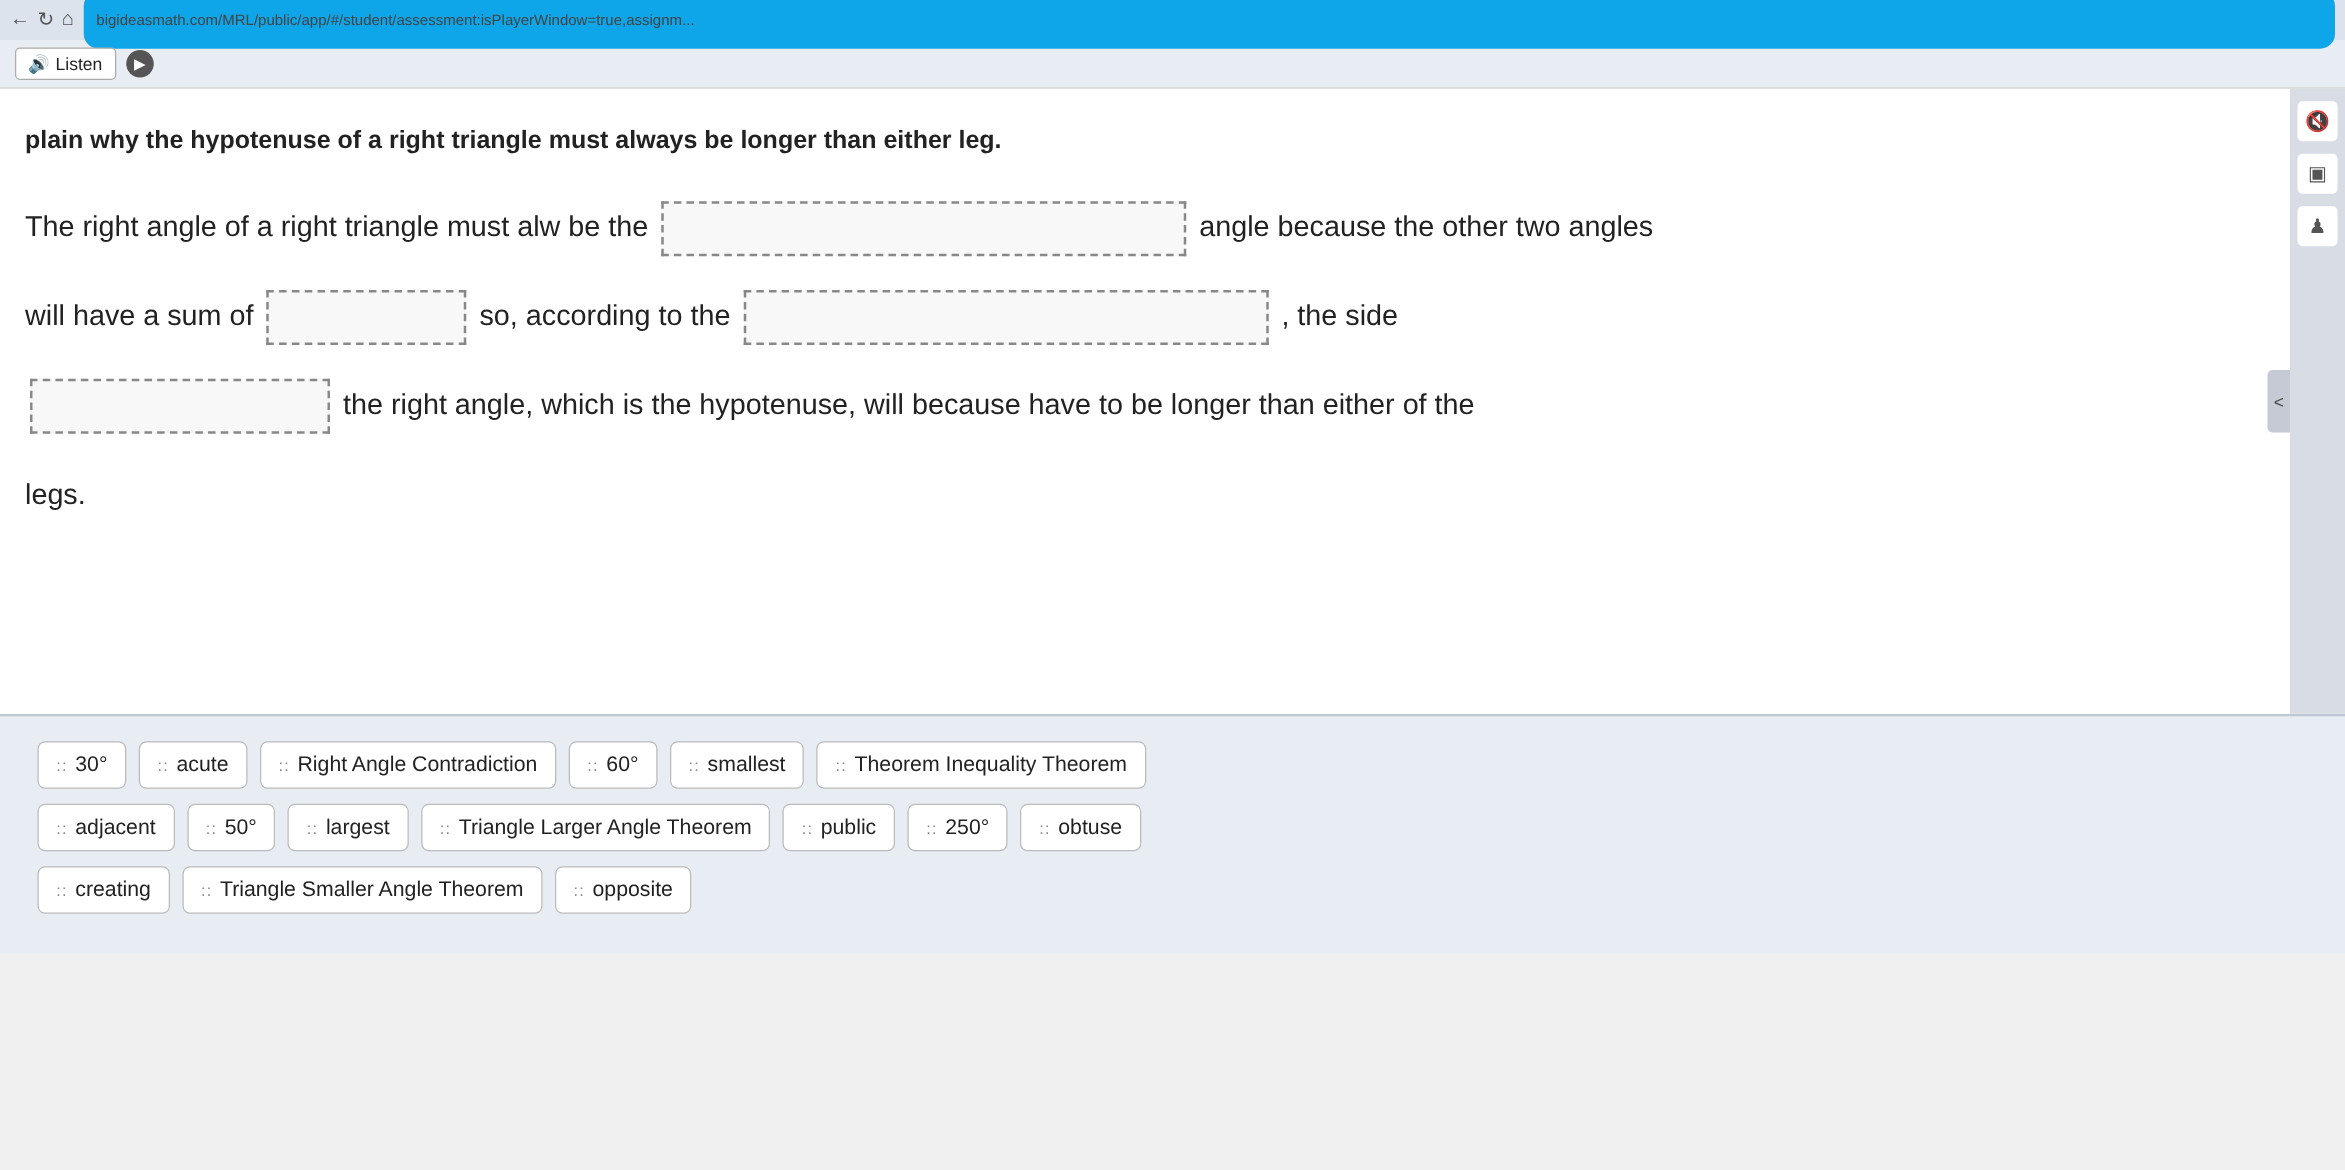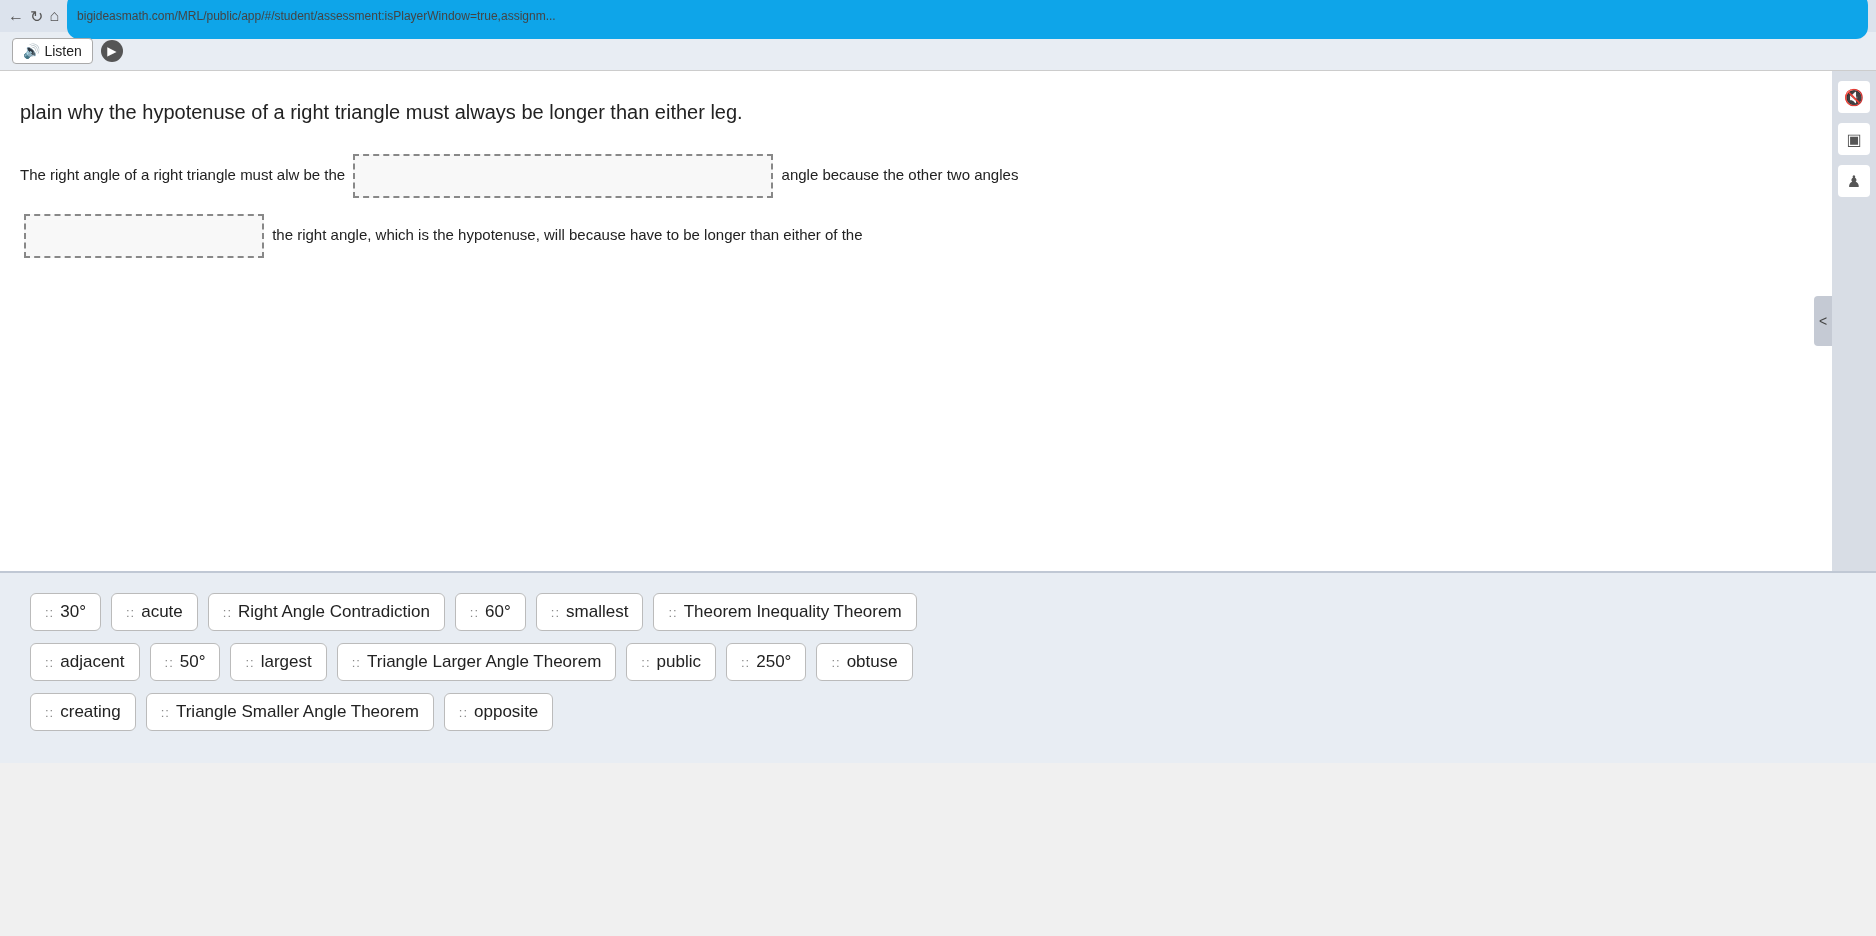--- a/index.html
+++ b/index.html
@@ -77,27 +77,27 @@
 
     .main-content {
       background: white;
       padding: 30px 40px 20px 20px;
       min-height: 500px;
       position: relative;
     }
 
     .question-instruction {
       font-size: 20px;
-      font-weight: normal;
+      font-weight: bold;
       margin-bottom: 30px;
       color: #222;
     }
 
     .fill-text {
-      font-size: 15px;
+      font-size: 23px;
       line-height: 2.4;
       color: #222;
     }
 
     .blank-box {
       display: inline-block;
       border: 2px dashed #888;
       min-width: 320px;
       height: 44px;
       vertical-align: middle;
@@ -233,26 +233,36 @@
 
   <div class="fill-text">
 
     <div class="paragraph-block">
       <span>The right angle of a right triangle must alw</span>
       <span>be the</span>
       <span class="blank-box wide"></span>
       <span>angle because the other two angles</span>
     </div>
 
+    <div class="paragraph-block">
+      <span>will have a sum of</span>
+      <span class="blank-box small"></span>
+      <span>so, according to the</span>
+      <span class="blank-box wide"></span>
+      <span>, the side</span>
+    </div>
 
     <div class="paragraph-block">
       <span class="blank-box medium"></span>
       <span>the right angle, which is the hypotenuse, will because have to be longer than either of the</span>
     </div>
 
+    <div class="paragraph-block">
+      <span>legs.</span>
+    </div>
 
   </div>
 </div>
 
 <div class="drag-area">
 
   <div class="drag-row">
 
   <div class="drag-tile">
         <span class="drag-handle">::</span>

